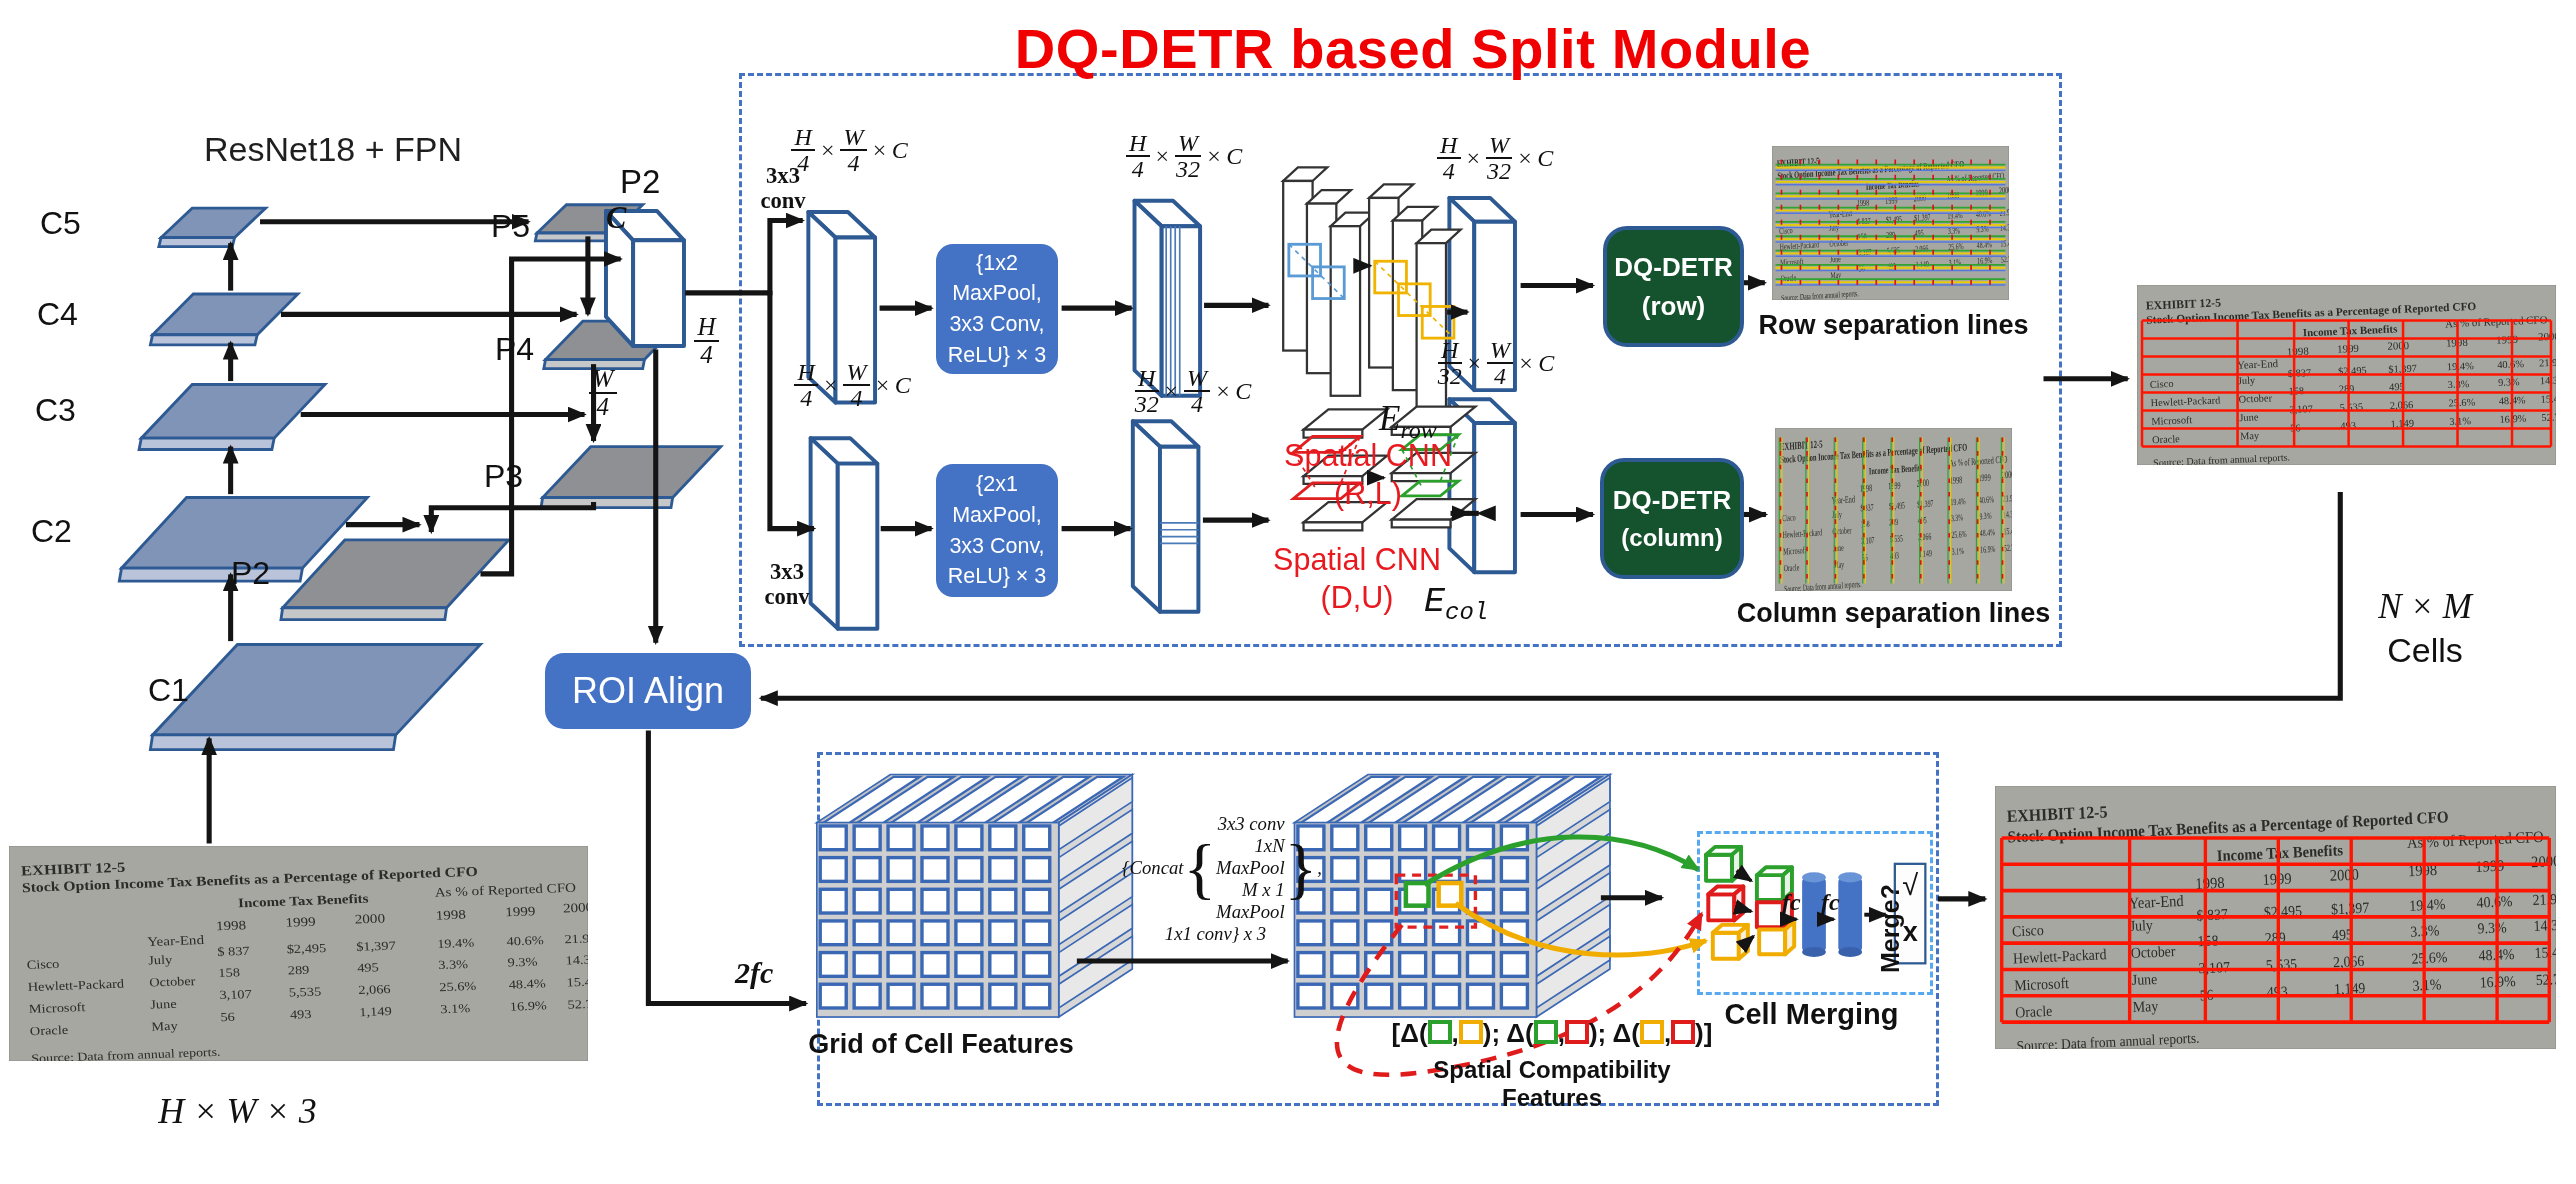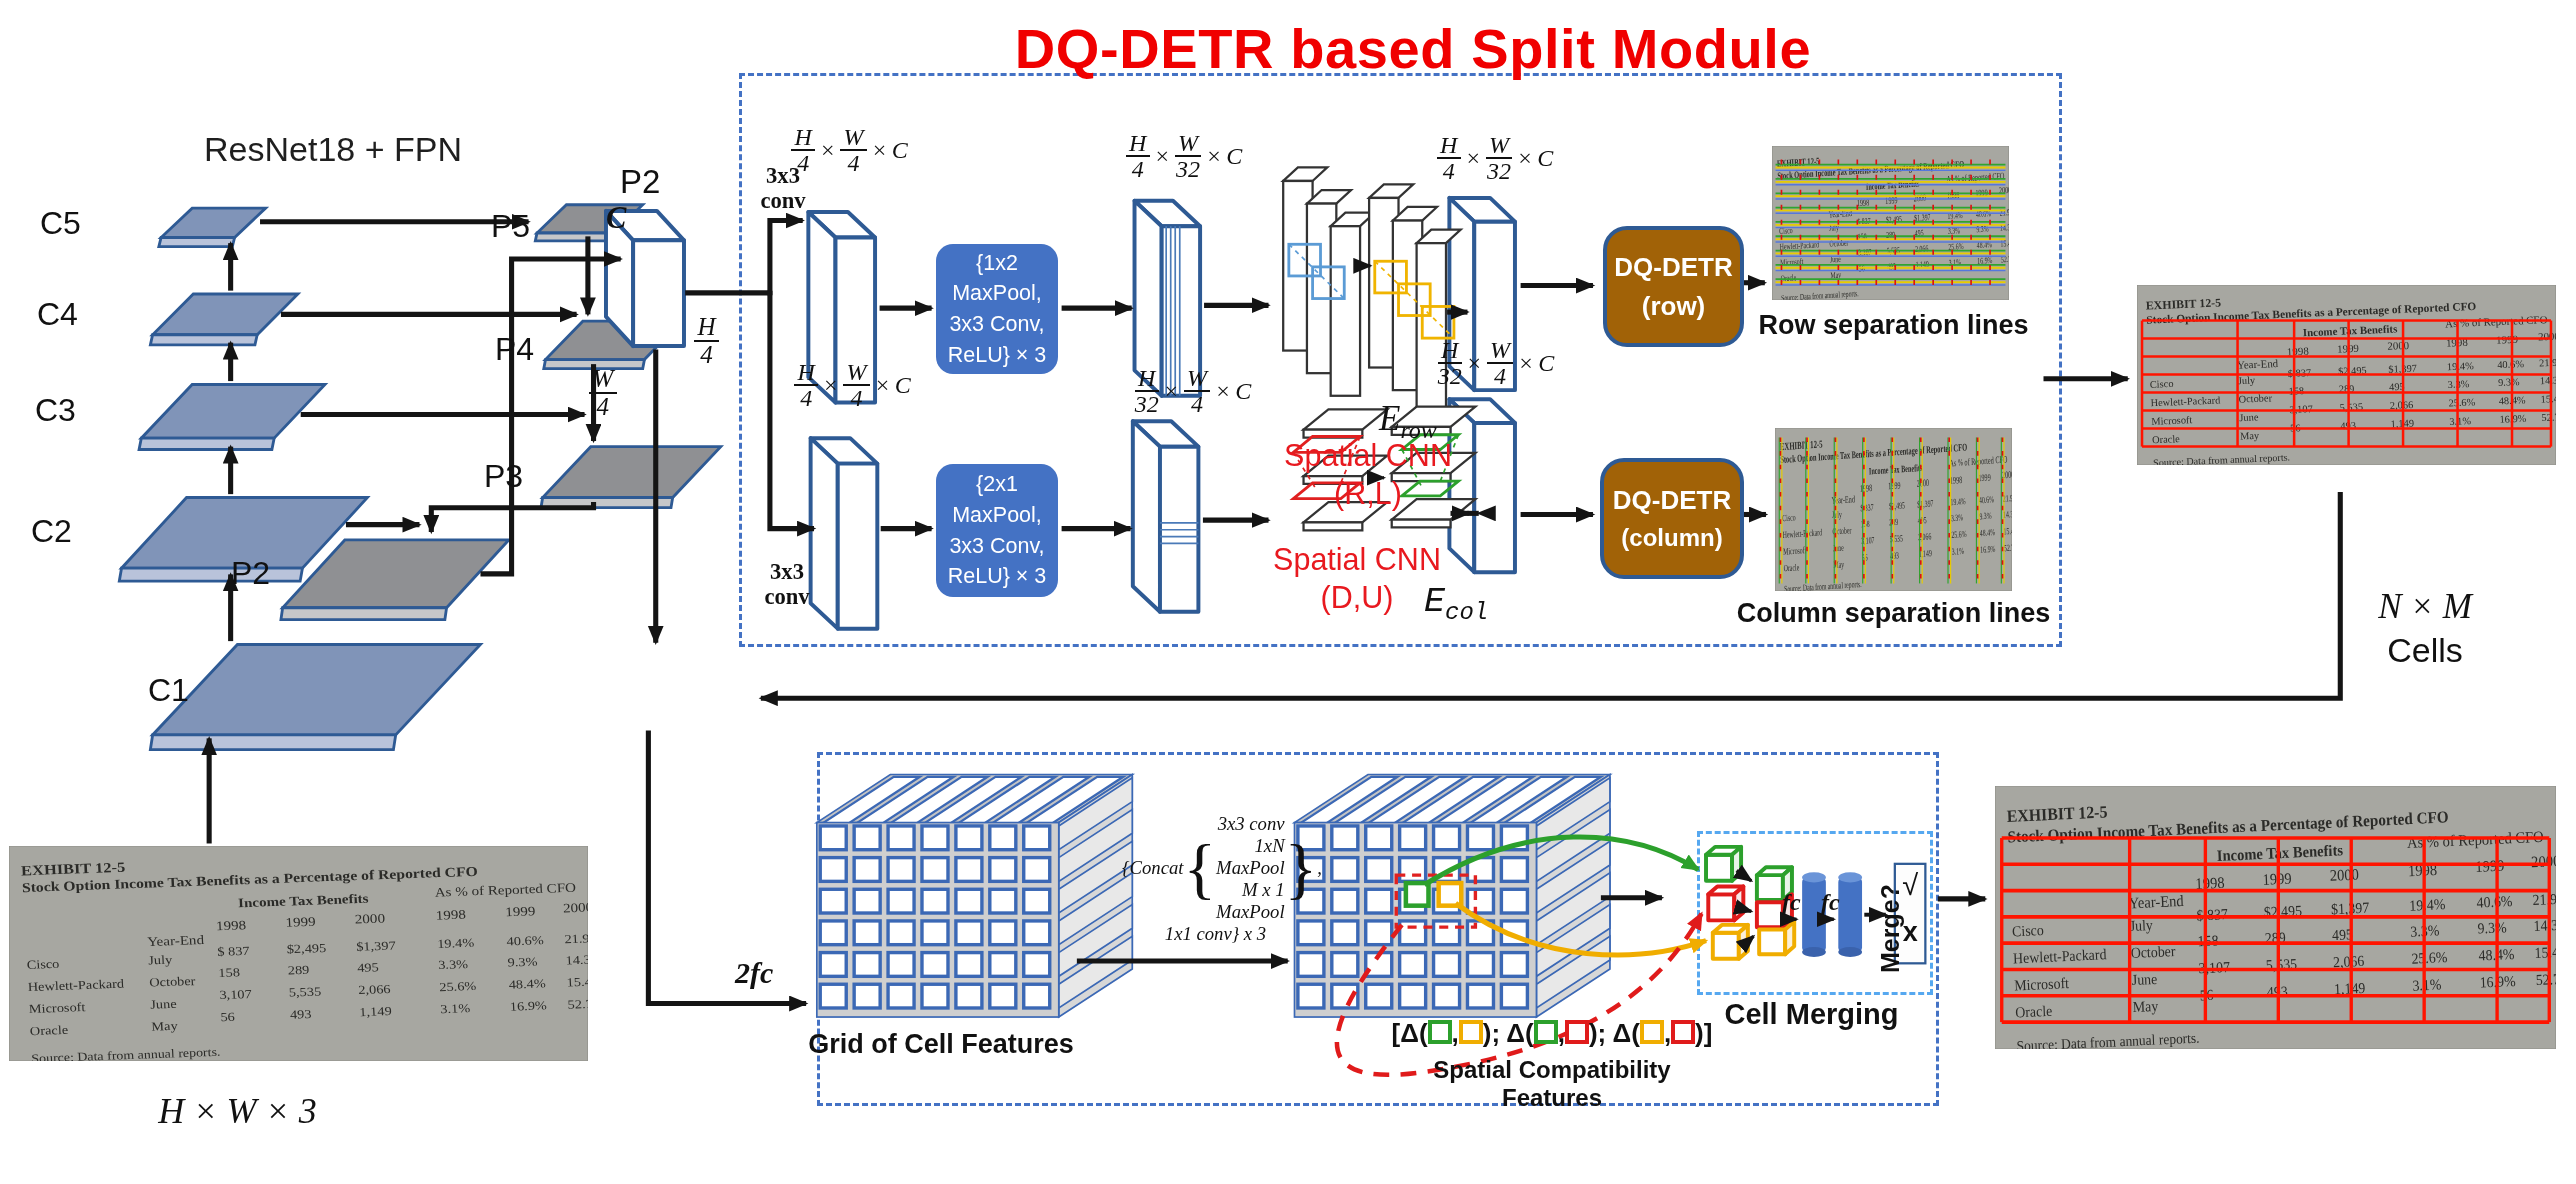--- a/index.html
+++ b/index.html
@@ -6,21 +6,21 @@
   #canvas{position:relative;width:2576px;height:1185px;background:#fff;overflow:hidden;
           font-family:"Liberation Sans",sans-serif;color:#111;}
   .abs{position:absolute;}
   .ctr{text-align:center;}
   .title-red{color:#f00000;font-weight:bold;font-size:56px;letter-spacing:0.6px;}
   .dashbox{position:absolute;border:3.4px dashed #4472c4;}
   .dashbox-light{position:absolute;border:3.4px dashed #56a8f0;}
   .bluebox{position:absolute;background:#4472c4;color:#fff;border-radius:17px;
            display:flex;flex-direction:column;align-items:center;justify-content:center;
            text-align:center;font-size:21.5px;line-height:1.42;}
-  .redbox{position:absolute;background:#a16207;border:4.5px solid #2e5a94;border-radius:24px;color:#fff;
+  .redbox{position:absolute;background:#14532d;border:4.5px solid #2e5a94;border-radius:24px;color:#fff;
           display:flex;flex-direction:column;align-items:center;justify-content:center;
           font-weight:bold;font-size:26px;line-height:1.5;}
   .math{font-family:"Liberation Serif",serif;font-style:italic;}
   .frac{display:inline-flex;flex-direction:column;align-items:center;vertical-align:middle;
         font-family:"Liberation Serif",serif;font-style:italic;line-height:1.02;}
   .frac .fn{border-bottom:2.3px solid #111;padding:0 3.4px;}
   .dim{font-size:24px;color:#111;display:flex;align-items:center;justify-content:center;gap:5.7px;
        font-family:"Liberation Serif",serif;}
   .convlbl{font-family:"Liberation Serif",serif;font-weight:bold;font-size:22.6px;line-height:1.1;text-align:center;}
   .red-lbl{color:#e8191f;font-size:30.5px;line-height:1.25;text-align:center;}
@@ -589,20 +589,23 @@
     </div>
 
   <div class="abs outlbl" style="left:1741px;top:310px;width:305px;">Row separation lines</div>
   <div class="abs outlbl" style="left:1735px;top:598px;width:317px;">Column separation lines</div>
 
   <div class="abs ctr math" style="left:2346px;top:587px;width:158px;font-size:35px;">N × M</div>
   <div class="abs ctr" style="left:2346px;top:631px;width:158px;font-size:34px;">Cells</div>
 
   <div class="abs ctr math" style="left:68px;top:1090px;width:339px;font-size:36px;">H × W × 3</div>
 
+  <div class="bluebox" style="left:545px;top:653px;width:206px;height:76px;font-size:36px;border-radius:19px;">
+    <div>ROI Align</div>
+    </div>
 
   <div class="abs math" style="left:735px;top:956px;font-size:30px;font-weight:bold;">2fc</div>
 
   <div class="abs outlbl" style="left:791px;top:1029px;width:300px;">Grid of Cell Features</div>
 
   <div class="abs concat" style="left:1122px;top:813px;width:187px;">
     <div style="display:flex;align-items:center;">
       <span>{Concat</span>
       <span class="bigbrace">{</span>
       <span style="text-align:right;">

